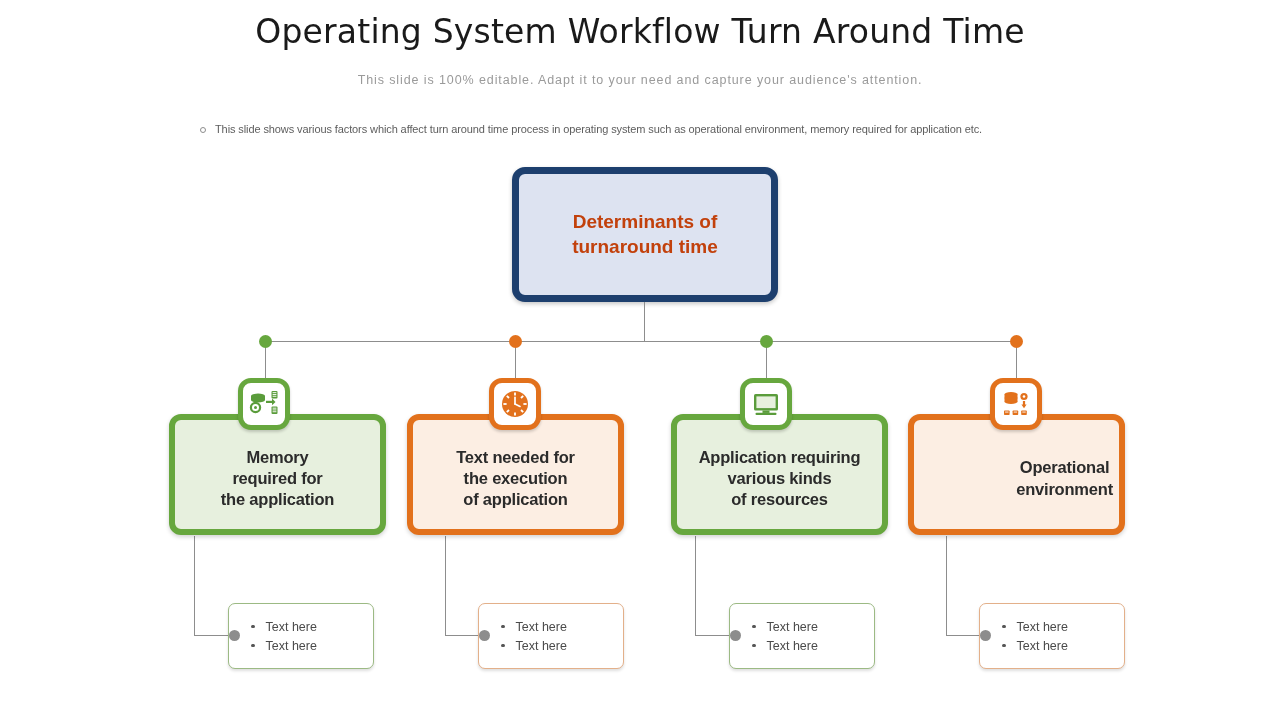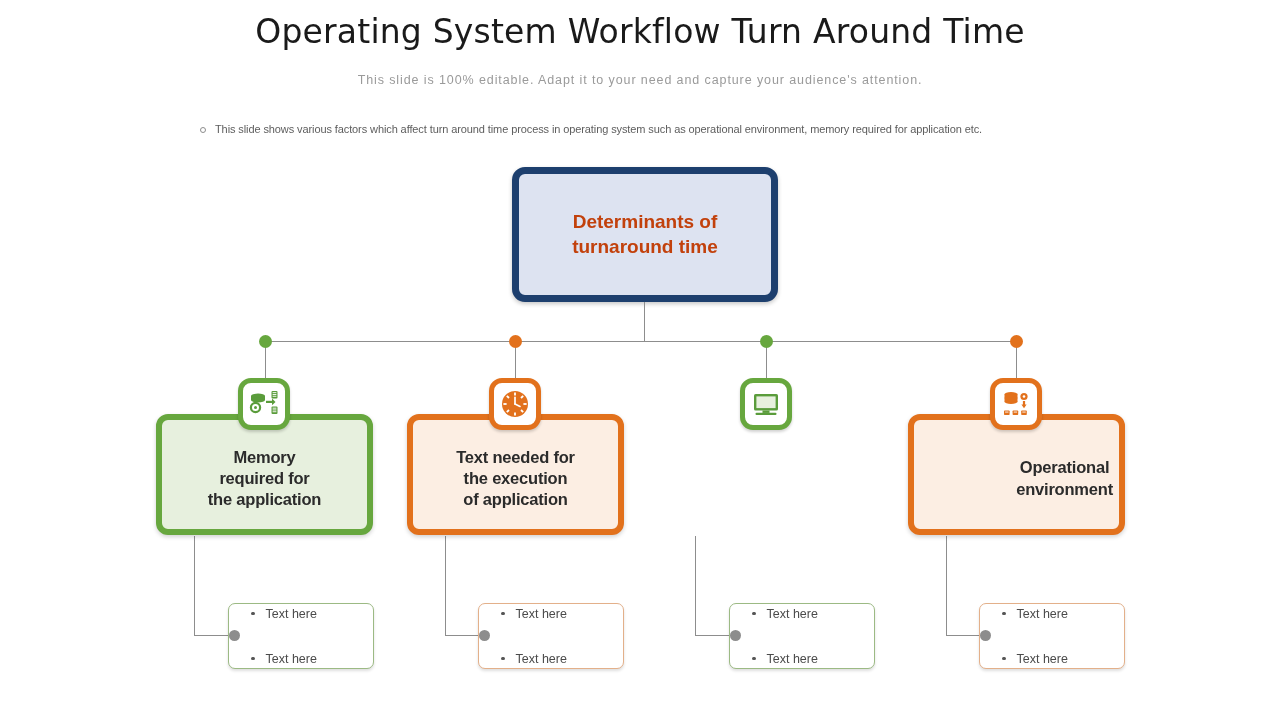--- a/index.html
+++ b/index.html
@@ -57,40 +57,40 @@
     position: absolute; width: 217px; height: 121px;
     border-radius: 12px; border-width: 6px; border-style: solid;
     display: flex; align-items: center; justify-content: center;
     box-shadow: 0 2px 4px rgba(0,0,0,.18);
   }
   .card-label {
     font-size: 16.5px; font-weight: bold; color: #2b2b2b;
     text-align: center; line-height: 1.28; white-space: pre-line;
     letter-spacing: -0.2px; padding: 0 6px; margin-top: 8px;
   }
-  .card.green  { border-color: #67a73e; background: #e7f0de; }
+  .card.green  { border-color: #67a73e; background: #e7f0de; margin-left: 13px; }
   .card.orange { border-color: #e2711c; background: #fceee3; }
 
   
   .icon-badge {
     position: absolute; width: 52px; height: 52px; border-radius: 13px;
     border-width: 5px; border-style: solid; background: #ffffff;
     display: flex; align-items: center; justify-content: center;
     z-index: 4; box-shadow: 0 2px 3px rgba(0,0,0,.18);
   }
   .icon-badge.green  { border-color: #67a73e; }
   .icon-badge.orange { border-color: #e2711c; }
   .icon-badge svg { display: block; }
 
   
   .subcard {
     position: absolute; width: 146px; height: 66px;
     background: #ffffff; border-width: 1px; border-style: solid; border-radius: 7px;
     box-shadow: 0 2px 3px rgba(0,0,0,.13);
-    display: flex; flex-direction: column; justify-content: space-between;
+    display: flex; flex-direction: column; justify-content: center;
     padding-left: 22px;
   }
   .subcard.green  { border-color: #9cba84; }
   .subcard.orange { border-color: #e3b08a; }
   .sub-item { display: flex; align-items: center; gap: 11px; height: 19px; }
   .sub-bullet { width: 3.5px; height: 3.5px; border-radius: 50%; background: #555; flex: none; }
   .sub-text { font-size: 12.5px; color: #4b4b4b; }
   .anchor-dot {
     position: absolute; width: 11px; height: 11px; border-radius: 50%;
     background: #8d8d8d; z-index: 3;
@@ -212,20 +212,25 @@
     </div>
   </div>
 
   <div class="icon-badge green" style="left:740px; top:378px;">
     <svg width="30" height="30" viewBox="0 0 30 30">
       <rect x="3" y="5" width="24" height="16.5" rx="1.6" fill="#5a9c3b"></rect>
       <rect x="5.4" y="7.4" width="19.2" height="11.7" fill="#e7f0de"></rect>
       <rect x="11.5" y="21.5" width="7" height="2.4" fill="#5a9c3b"></rect>
       <rect x="4.5" y="23.7" width="21" height="2.3" rx="1" fill="#5a9c3b"></rect>
     </svg>
+  </div>
+  <div class="card green" style="left:658px; top:414px;">
+    <div class="card-label">Application requiring
+various kinds
+of resources</div>
   </div>
   <div class="anchor-dot" style="left:730px; top:630px;"></div>
   <div class="subcard green" style="left:729px; top:603px;">
     <div class="sub-item">
       <span class="sub-bullet"></span>
       <span class="sub-text">Text here</span>
     </div>
     <div class="sub-item">
       <span class="sub-bullet"></span>
       <span class="sub-text">Text here</span>

